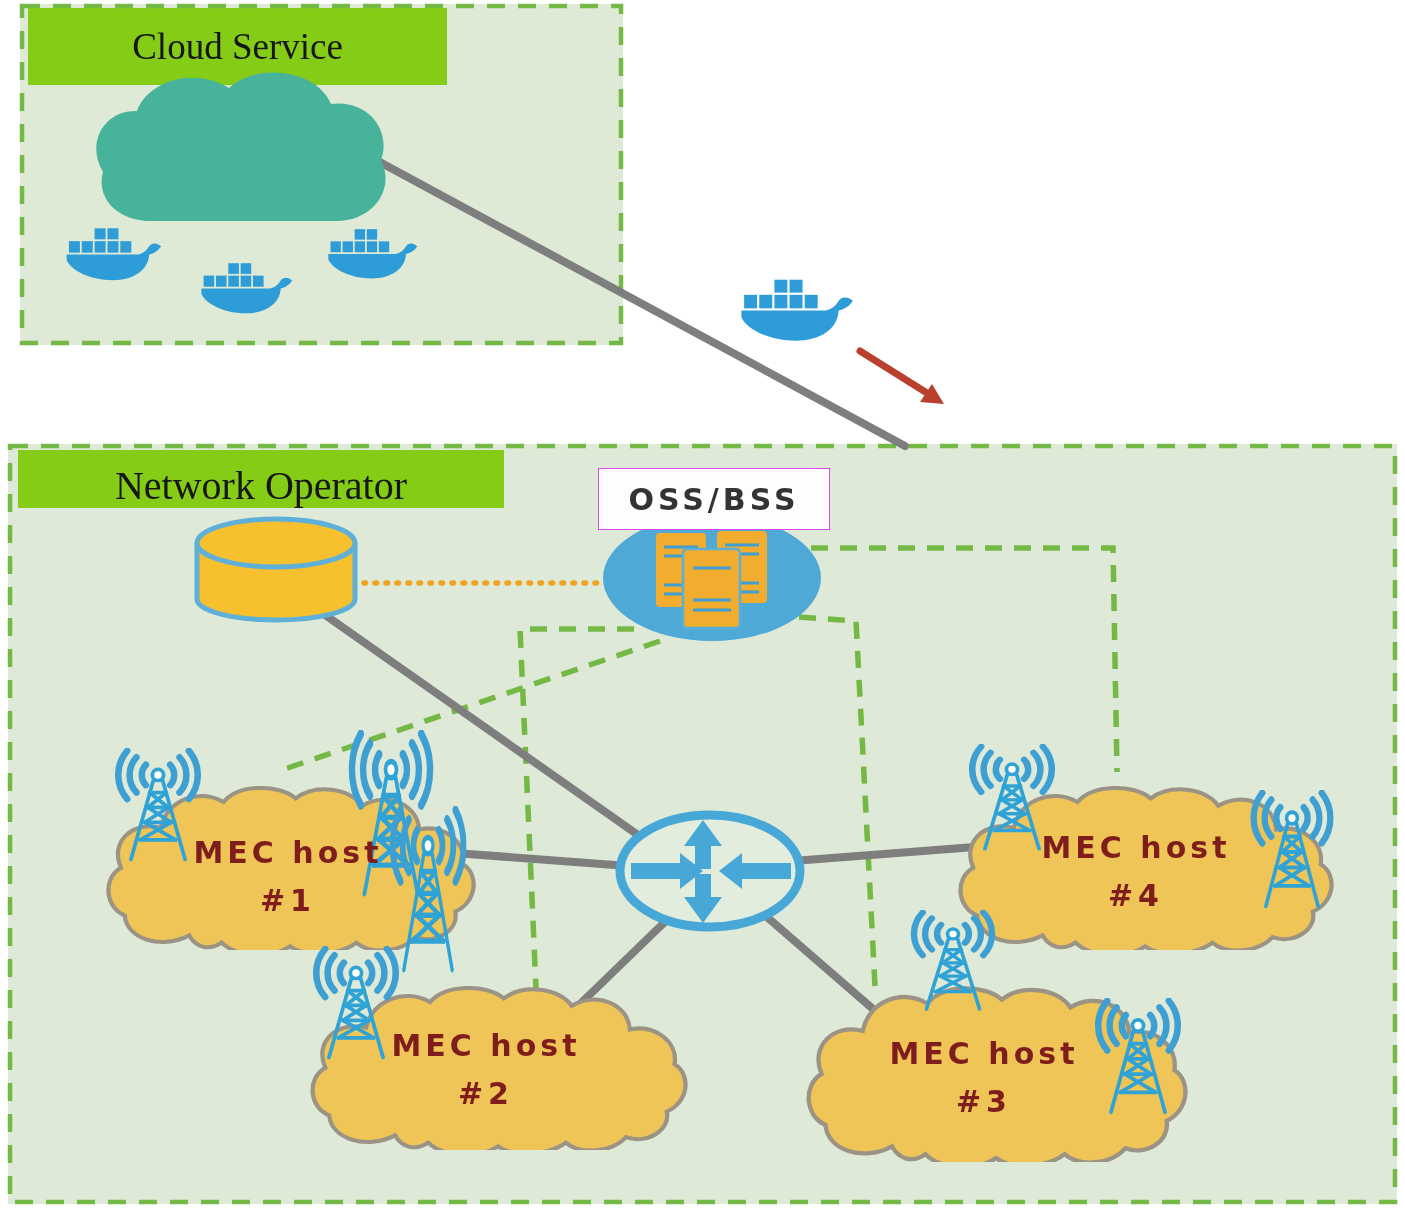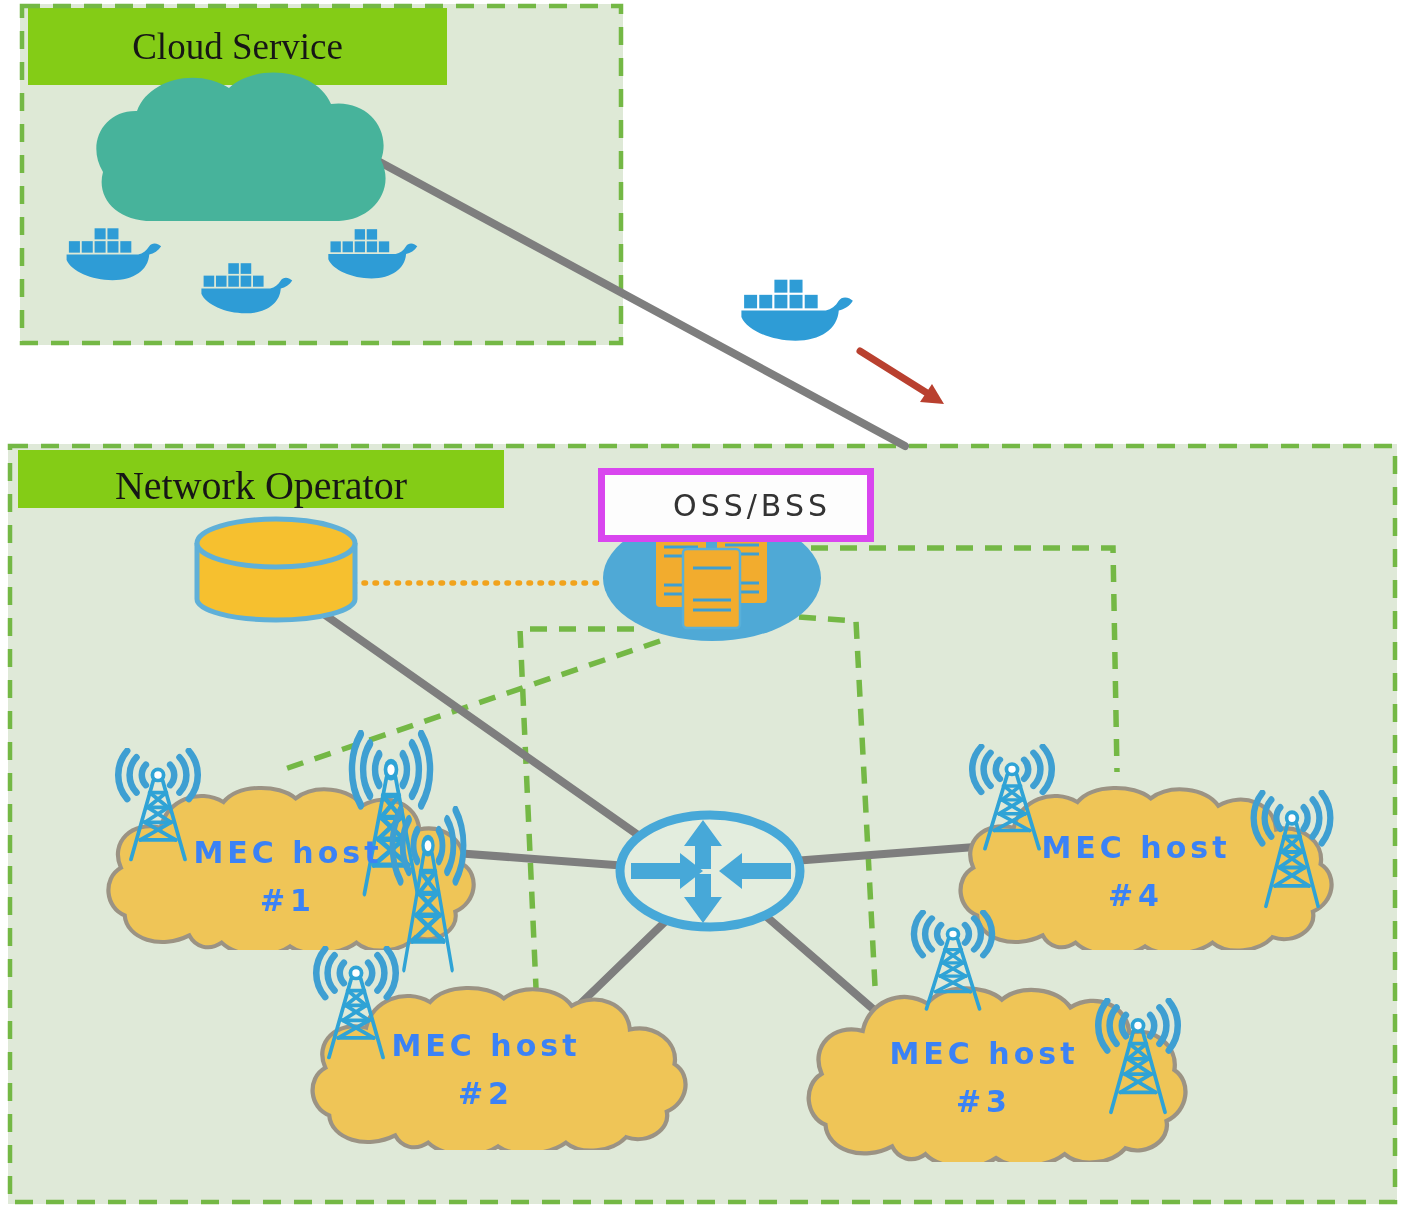--- a/index.html
+++ b/index.html
@@ -9,26 +9,26 @@
   .cs-box{left:20px;top:4px;width:603px;height:341px;background:#dee9d6;}
   .no-box{left:8px;top:444px;width:1389px;height:760px;background:#dfe9d8;}
   .titlebar{position:absolute;background:#84cc16;display:flex;align-items:center;justify-content:center;}
   .cs-title{left:28px;top:8px;width:419px;height:77px;}
   .no-title{left:18px;top:450px;width:486px;height:58px;}
   .serif-title{font-family:"Liberation Serif","DejaVu Serif",serif;color:#161616;}
   .cs-title .serif-title{font-size:37px;}
   .no-title .serif-title{font-size:40px;margin-top:13px;}
   svg.layer{position:absolute;left:0;top:0;z-index:2;}
   .oss-label{position:absolute;left:598px;top:468px;width:230px;height:60px;z-index:3;
-             background:#fdfdfd;border:7px solid #d946ef;display:flex;align-items:center;justify-content:center;
-             font-family:"DejaVu Sans","Liberation Sans",sans-serif;font-weight:400;font-size:30px;
-             letter-spacing:4px;color:#333333;padding-left:32px;}
+             background:#fdfdfd;border:1px solid #d946ef;display:flex;align-items:center;justify-content:center;
+             font-family:"DejaVu Sans","Liberation Sans",sans-serif;font-weight:700;font-size:30px;
+             letter-spacing:4px;color:#333333;}
   .mec-label{position:absolute;width:320px;z-index:3;text-align:center;
              font-family:"DejaVu Sans","Liberation Sans",sans-serif;font-weight:700;
-             font-size:30px;letter-spacing:4px;line-height:48px;color:#3b82f6;}
+             font-size:30px;letter-spacing:4px;line-height:48px;color:#7f1d1d;}
   .mec-label .num{letter-spacing:5px;}
   .t1{left:128px;top:829px;}
   .t2{left:326px;top:1022px;}
   .t3{left:824px;top:1030px;}
   .t4{left:976px;top:824px;}
 </style>
 </head>
 <body>
 
 <div class="canvas">

